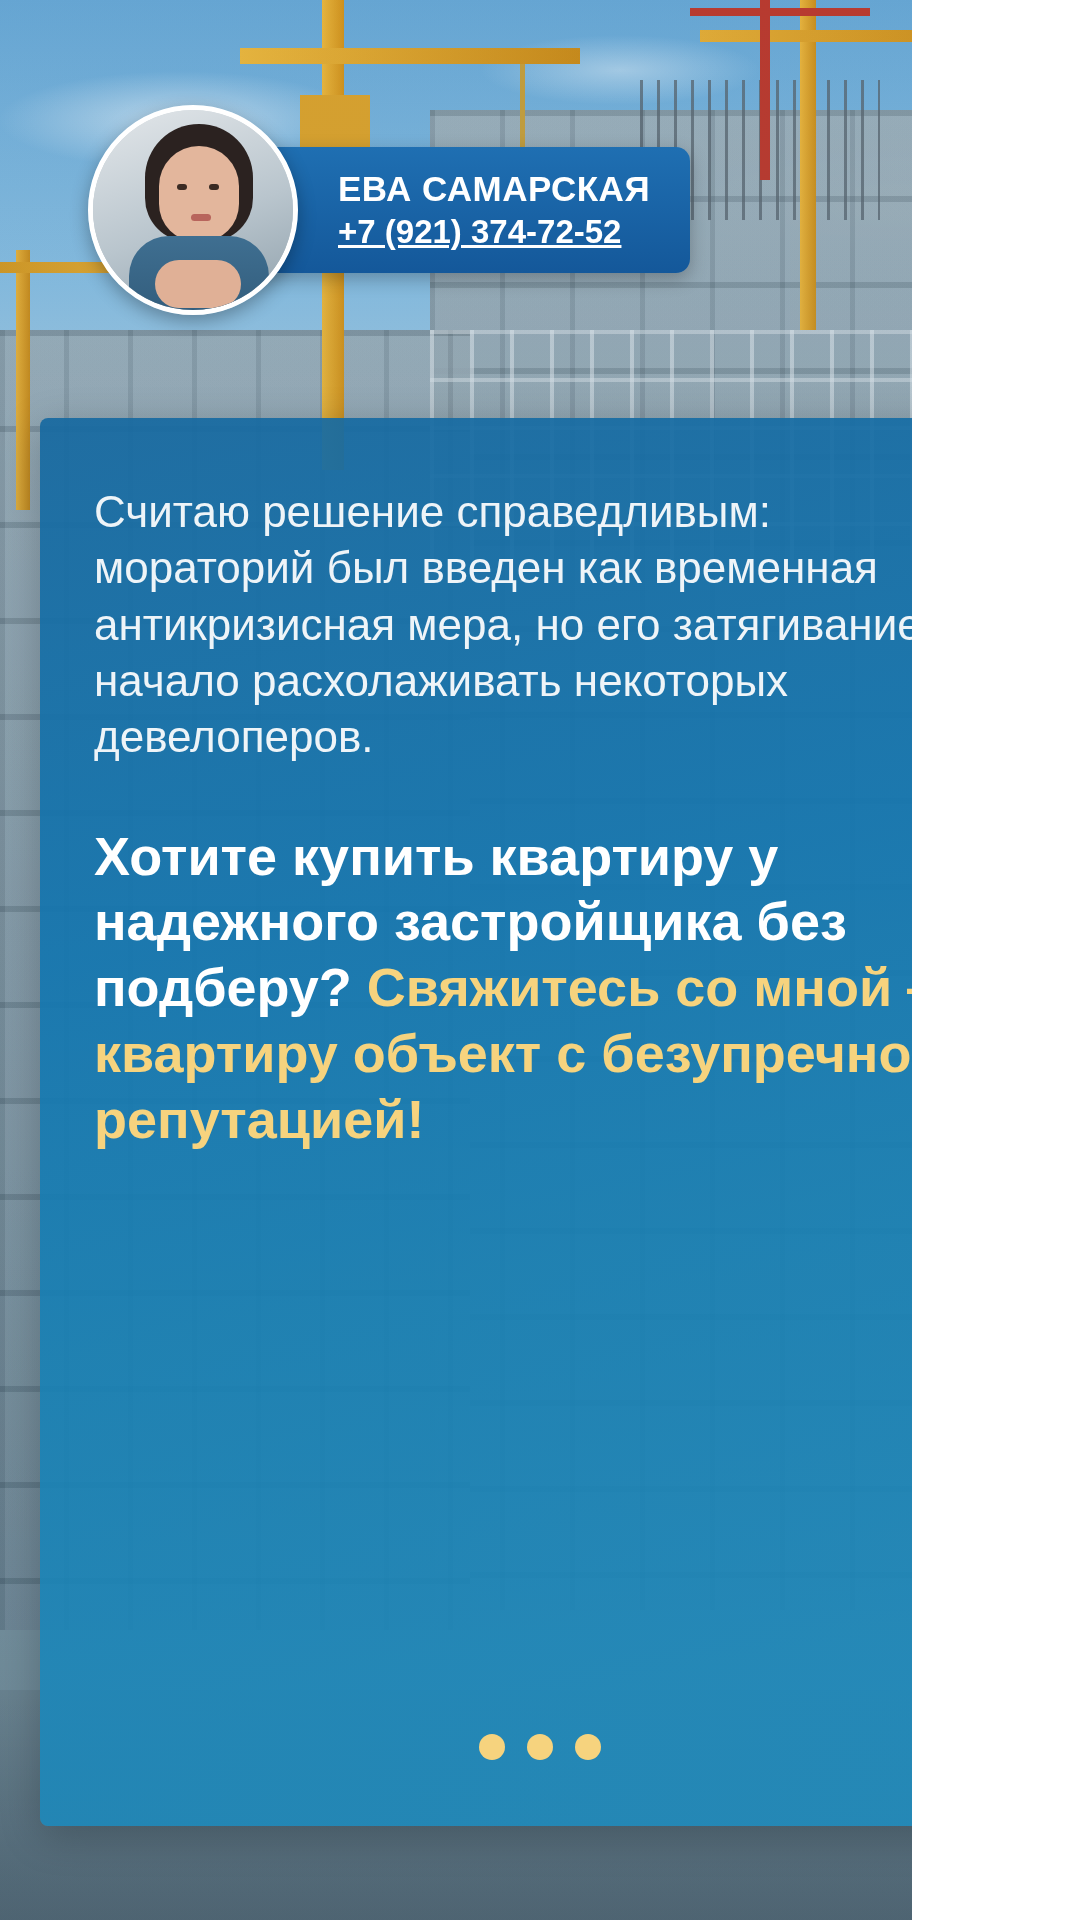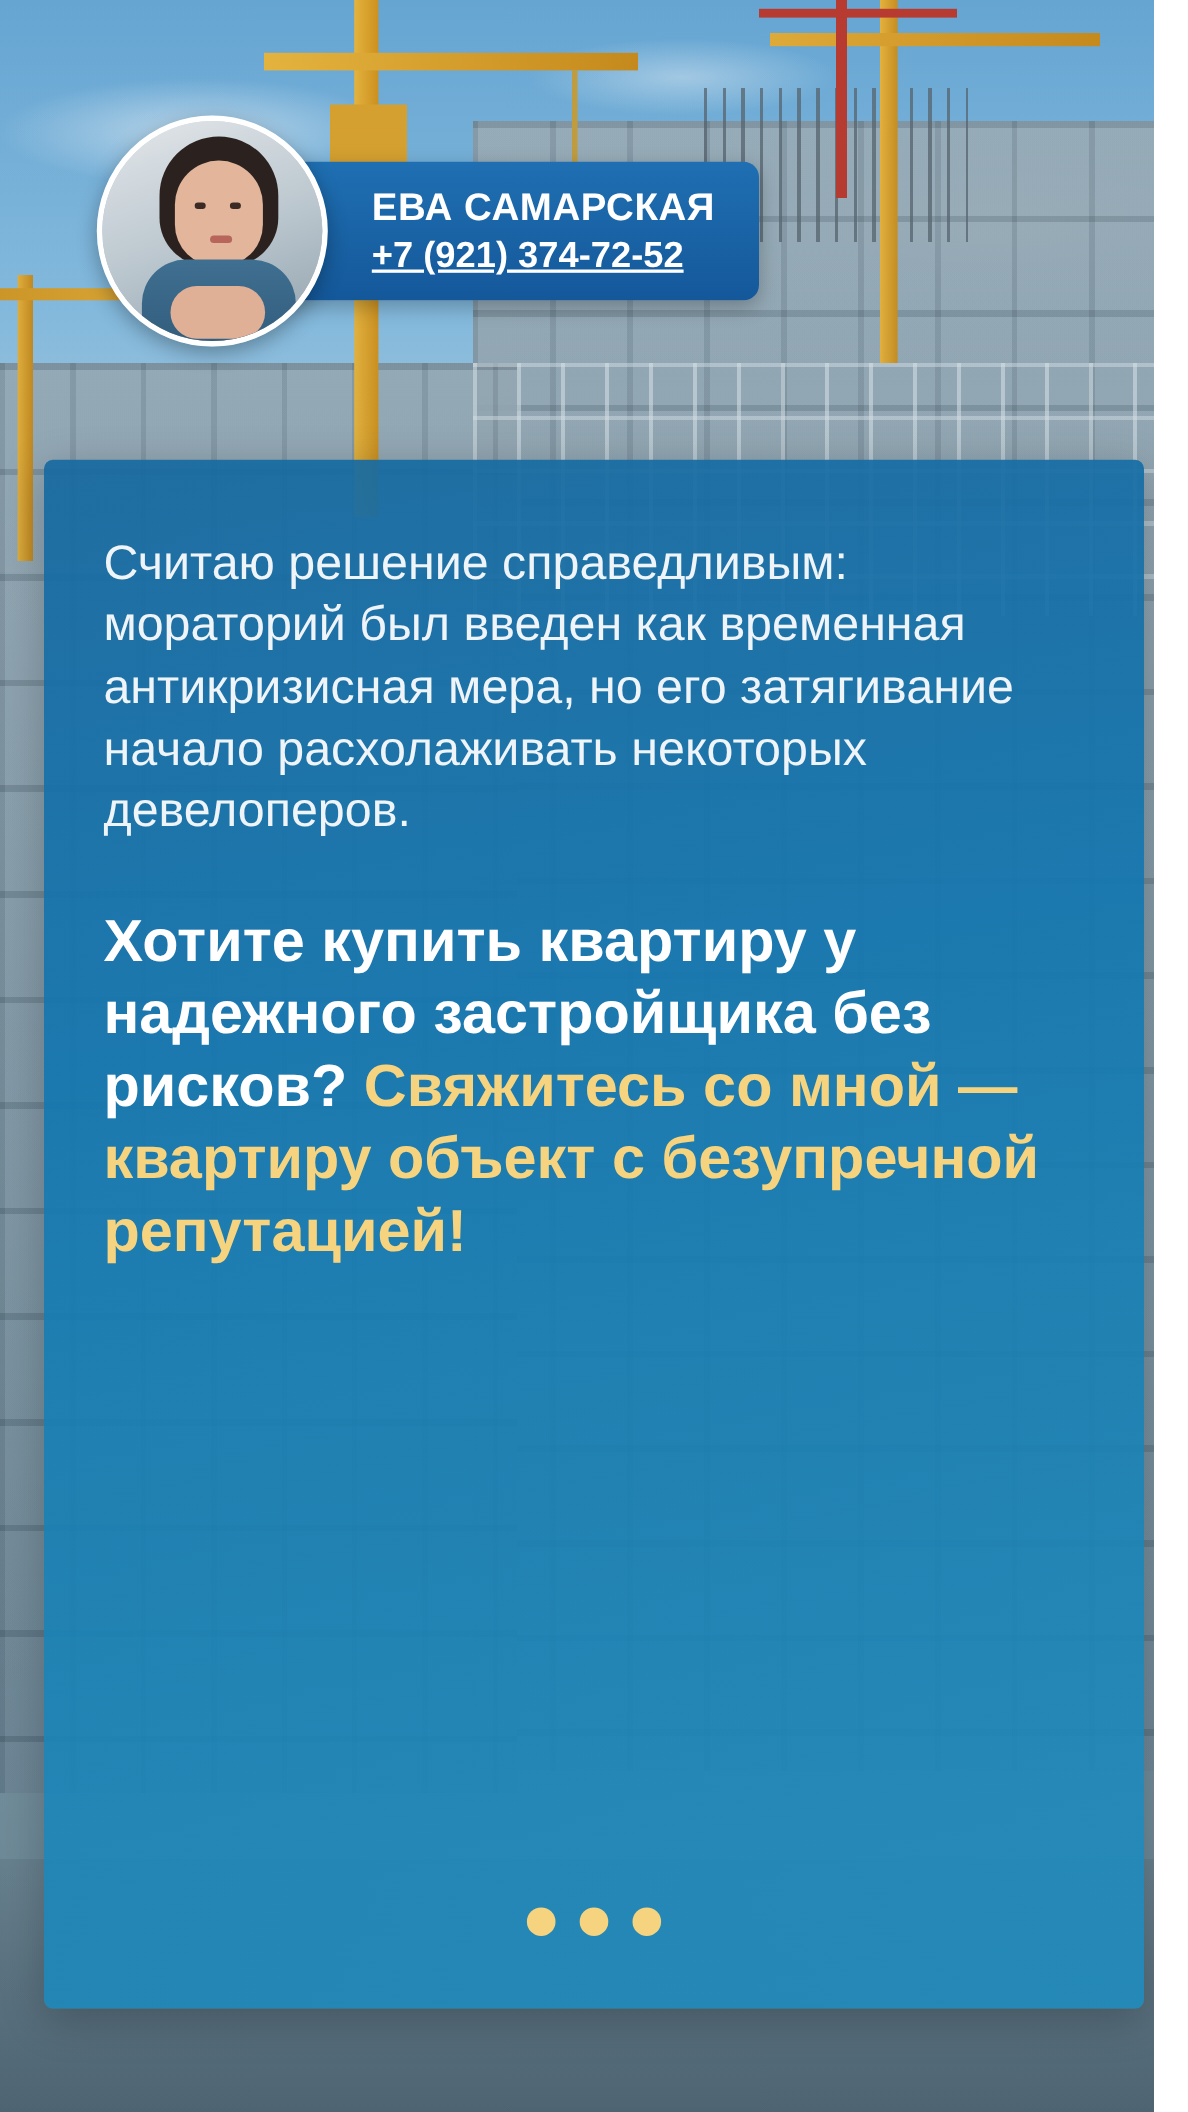--- a/index.html
+++ b/index.html
@@ -6,21 +6,21 @@
 
   html, body {
     width: 1080px;
     height: 1920px;
     overflow: hidden;
     font-family: "Liberation Sans", sans-serif;
   }
 
   .canvas {
     position: relative;
-    width: 1049px;
+    width: 912px;
     height: 1920px;
     background: #ef4444;
     overflow: hidden;
   }
 
   
   .bg-photo {
     position: absolute;
     inset: 0;
     background:
@@ -239,21 +239,21 @@
     <div class="agent-plate">
       <div class="agent-name">ЕВА САМАРСКАЯ</div>
       <div class="agent-phone">+7 (921) 374-72-52</div>
     </div>
   </div>
 
   <div class="card">
     <p class="body-text">Считаю решение справедливым: мораторий был введен как временная антикризисная мера, но его затягивание начало расхолаживать некоторых девелоперов.</p>
 
     <p class="headline">
-      <span>Хотите купить квартиру у надежного застройщика без рисков?</span><span class="accent"> Свяжитесь со мной — квартиру объект с безупречной репутацией!</span>
+      <span>Хотите купить квартиру у надежного застройщика без подберу?</span><span class="accent"> Свяжитесь со мной — квартиру объект с безупречной репутацией!</span>
     </p>
 
     <div class="dots">
       <span class="dot"></span>
       <span class="dot"></span>
       <span class="dot"></span>
     </div>
   </div>
 
 </div>

